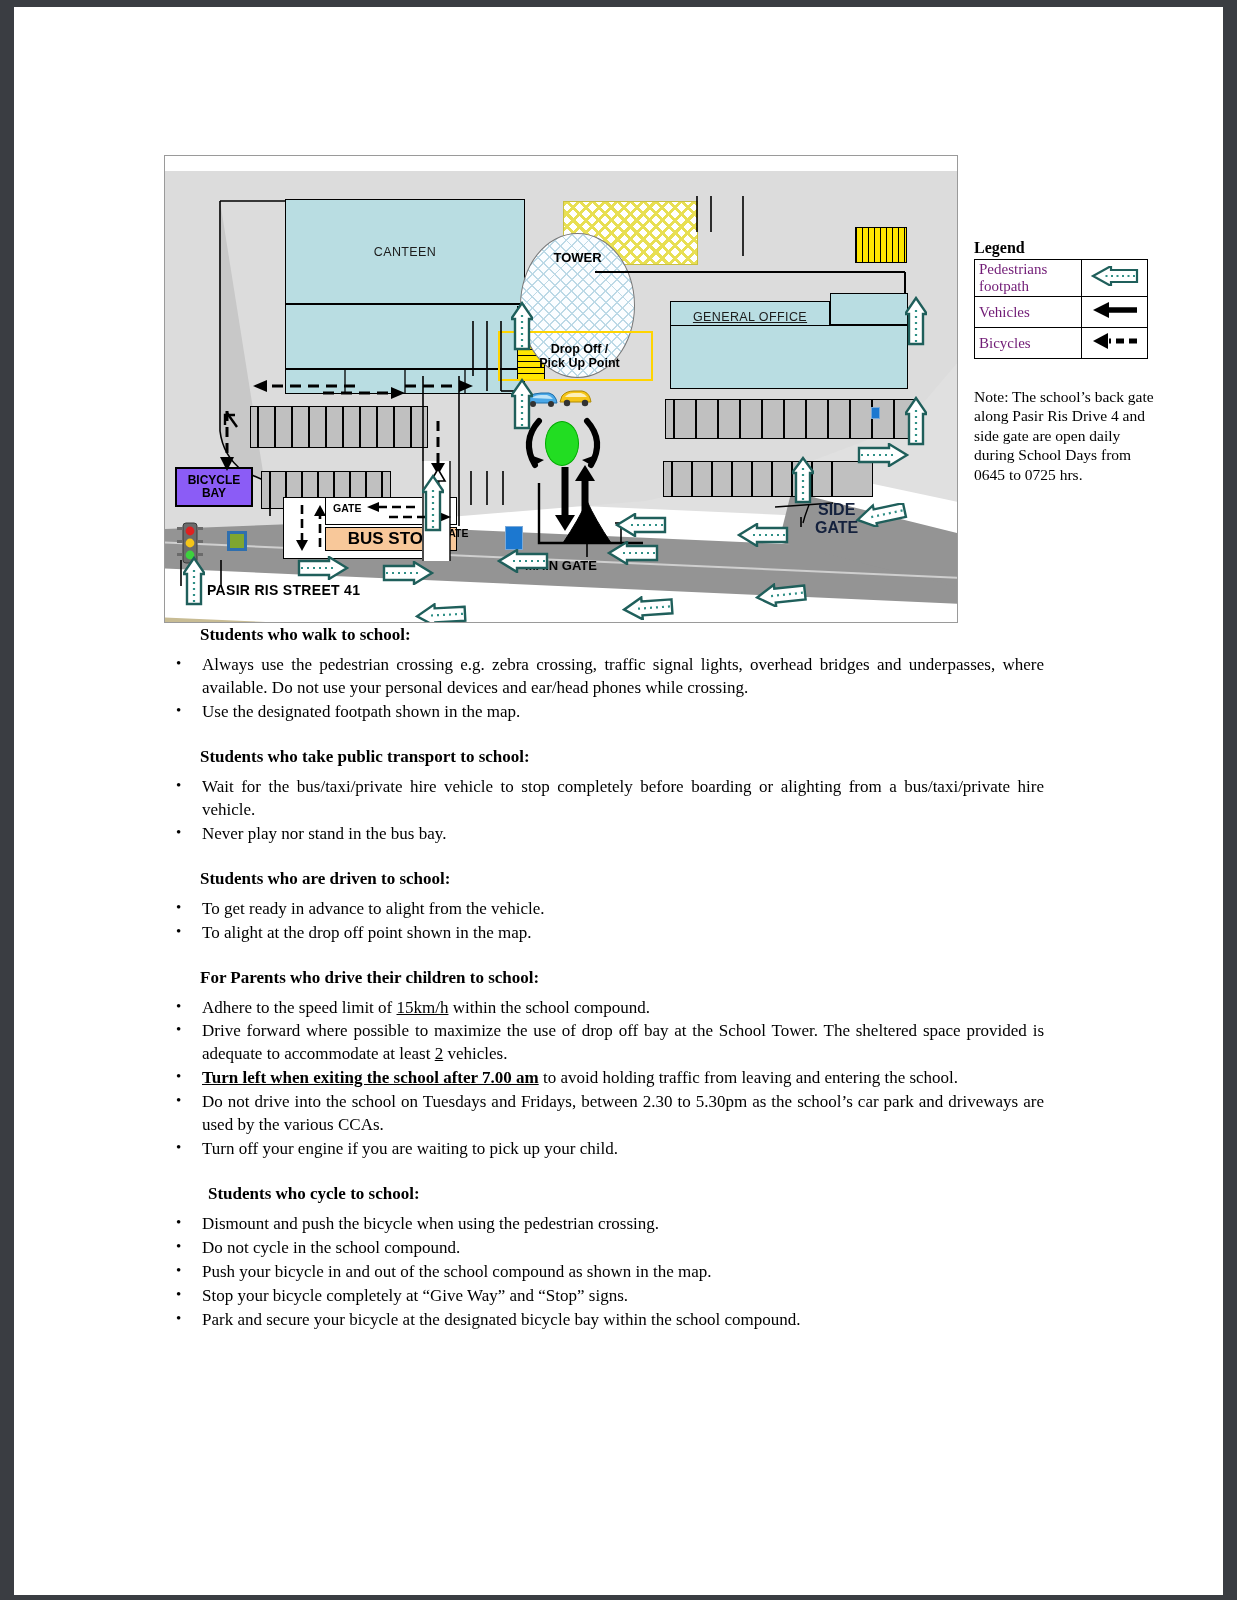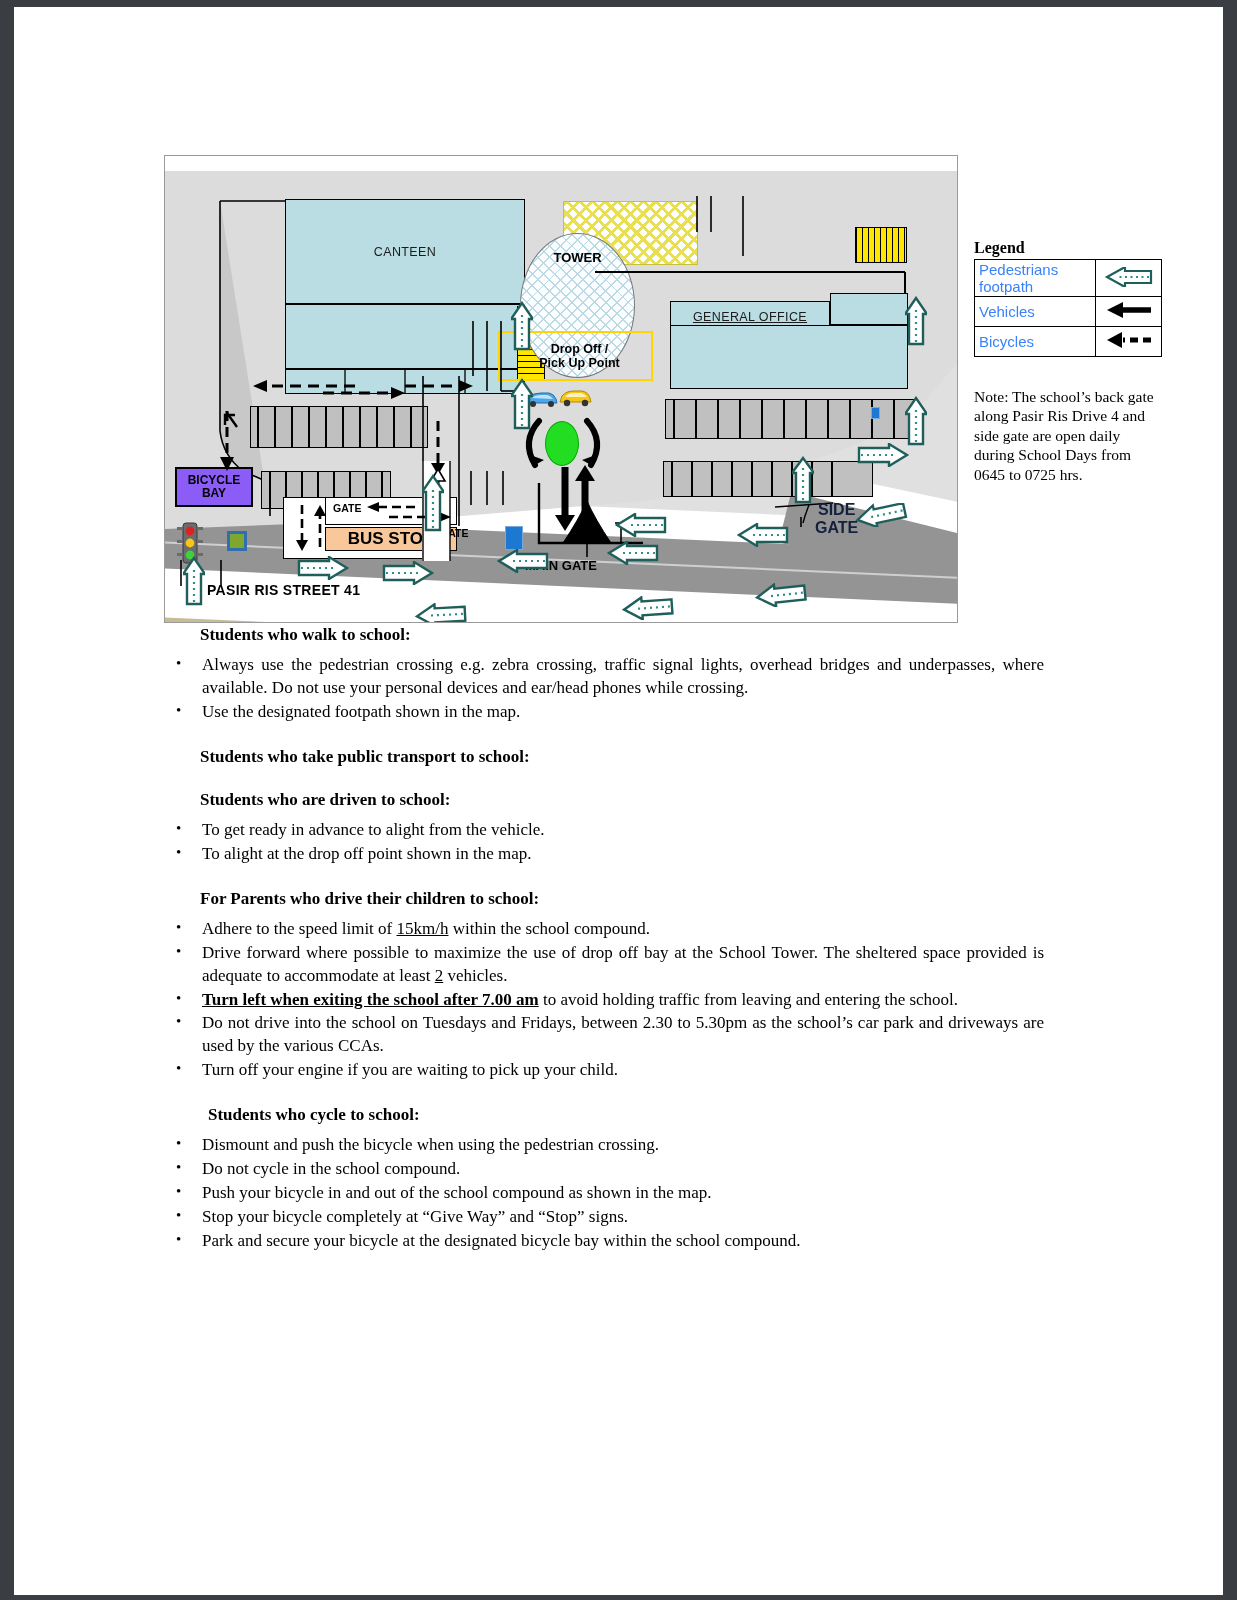--- a/index.html
+++ b/index.html
@@ -205,22 +205,22 @@
   
   .car { position:absolute; }
 
   
   .legend-wrap { position:absolute; left:960px; top:232px; width:180px; }
   .legend-title {
     font-family:"Liberation Serif", serif;
     font-weight:bold; font-size:16px; color:#000; margin-bottom:2px;
   }
   table.legend {
-    border-collapse:collapse; width:188px;
-    font-family:Liberation Sans, sans-serif; font-size:15px; color:#3b82f6;
+    border-collapse:collapse; width:174px;
+    font-family:Liberation Serif, serif; font-size:15px; color:#701a75;
   }
   table.legend td { border:1px solid #000; padding:1px 4px; vertical-align:middle; }
   table.legend td.sym { width:66px; text-align:center; padding:3px 4px; }
   .legend-note {
     position:absolute; left:960px; top:380px; width:190px;
     font-family:"Liberation Serif", serif; font-size:15.5px; color:#000;
     line-height:1.25;
   }
 
   
@@ -726,20 +726,24 @@
 
     <div class="sec-head">Students who walk to school:</div>
     <ul class="bullets">
       <li>Always use the pedestrian crossing e.g. zebra crossing, traffic signal lights, overhead bridges and underpasses, where available. Do not use your personal devices and ear/head phones while crossing.</li>
       <li>Use the designated footpath shown in the map.</li>
     </ul>
 
     <div class="gap"></div>
 
     <div class="sec-head">Students who take public transport to school:</div>
+    <ul class="bullets">
+      <li>Wait for the bus/taxi/private hire vehicle to stop completely before boarding or alighting from a bus/taxi/private hire vehicle.</li>
+      <li>Never play nor stand in the bus bay.</li>
+    </ul>
 
     <div class="gap"></div>
 
     <div class="sec-head">Students who are driven to school:</div>
     <ul class="bullets">
       <li>To get ready in advance to alight from the vehicle.</li>
       <li>To alight at the drop off point shown in the map.</li>
     </ul>
 
     <div class="gap"></div>

